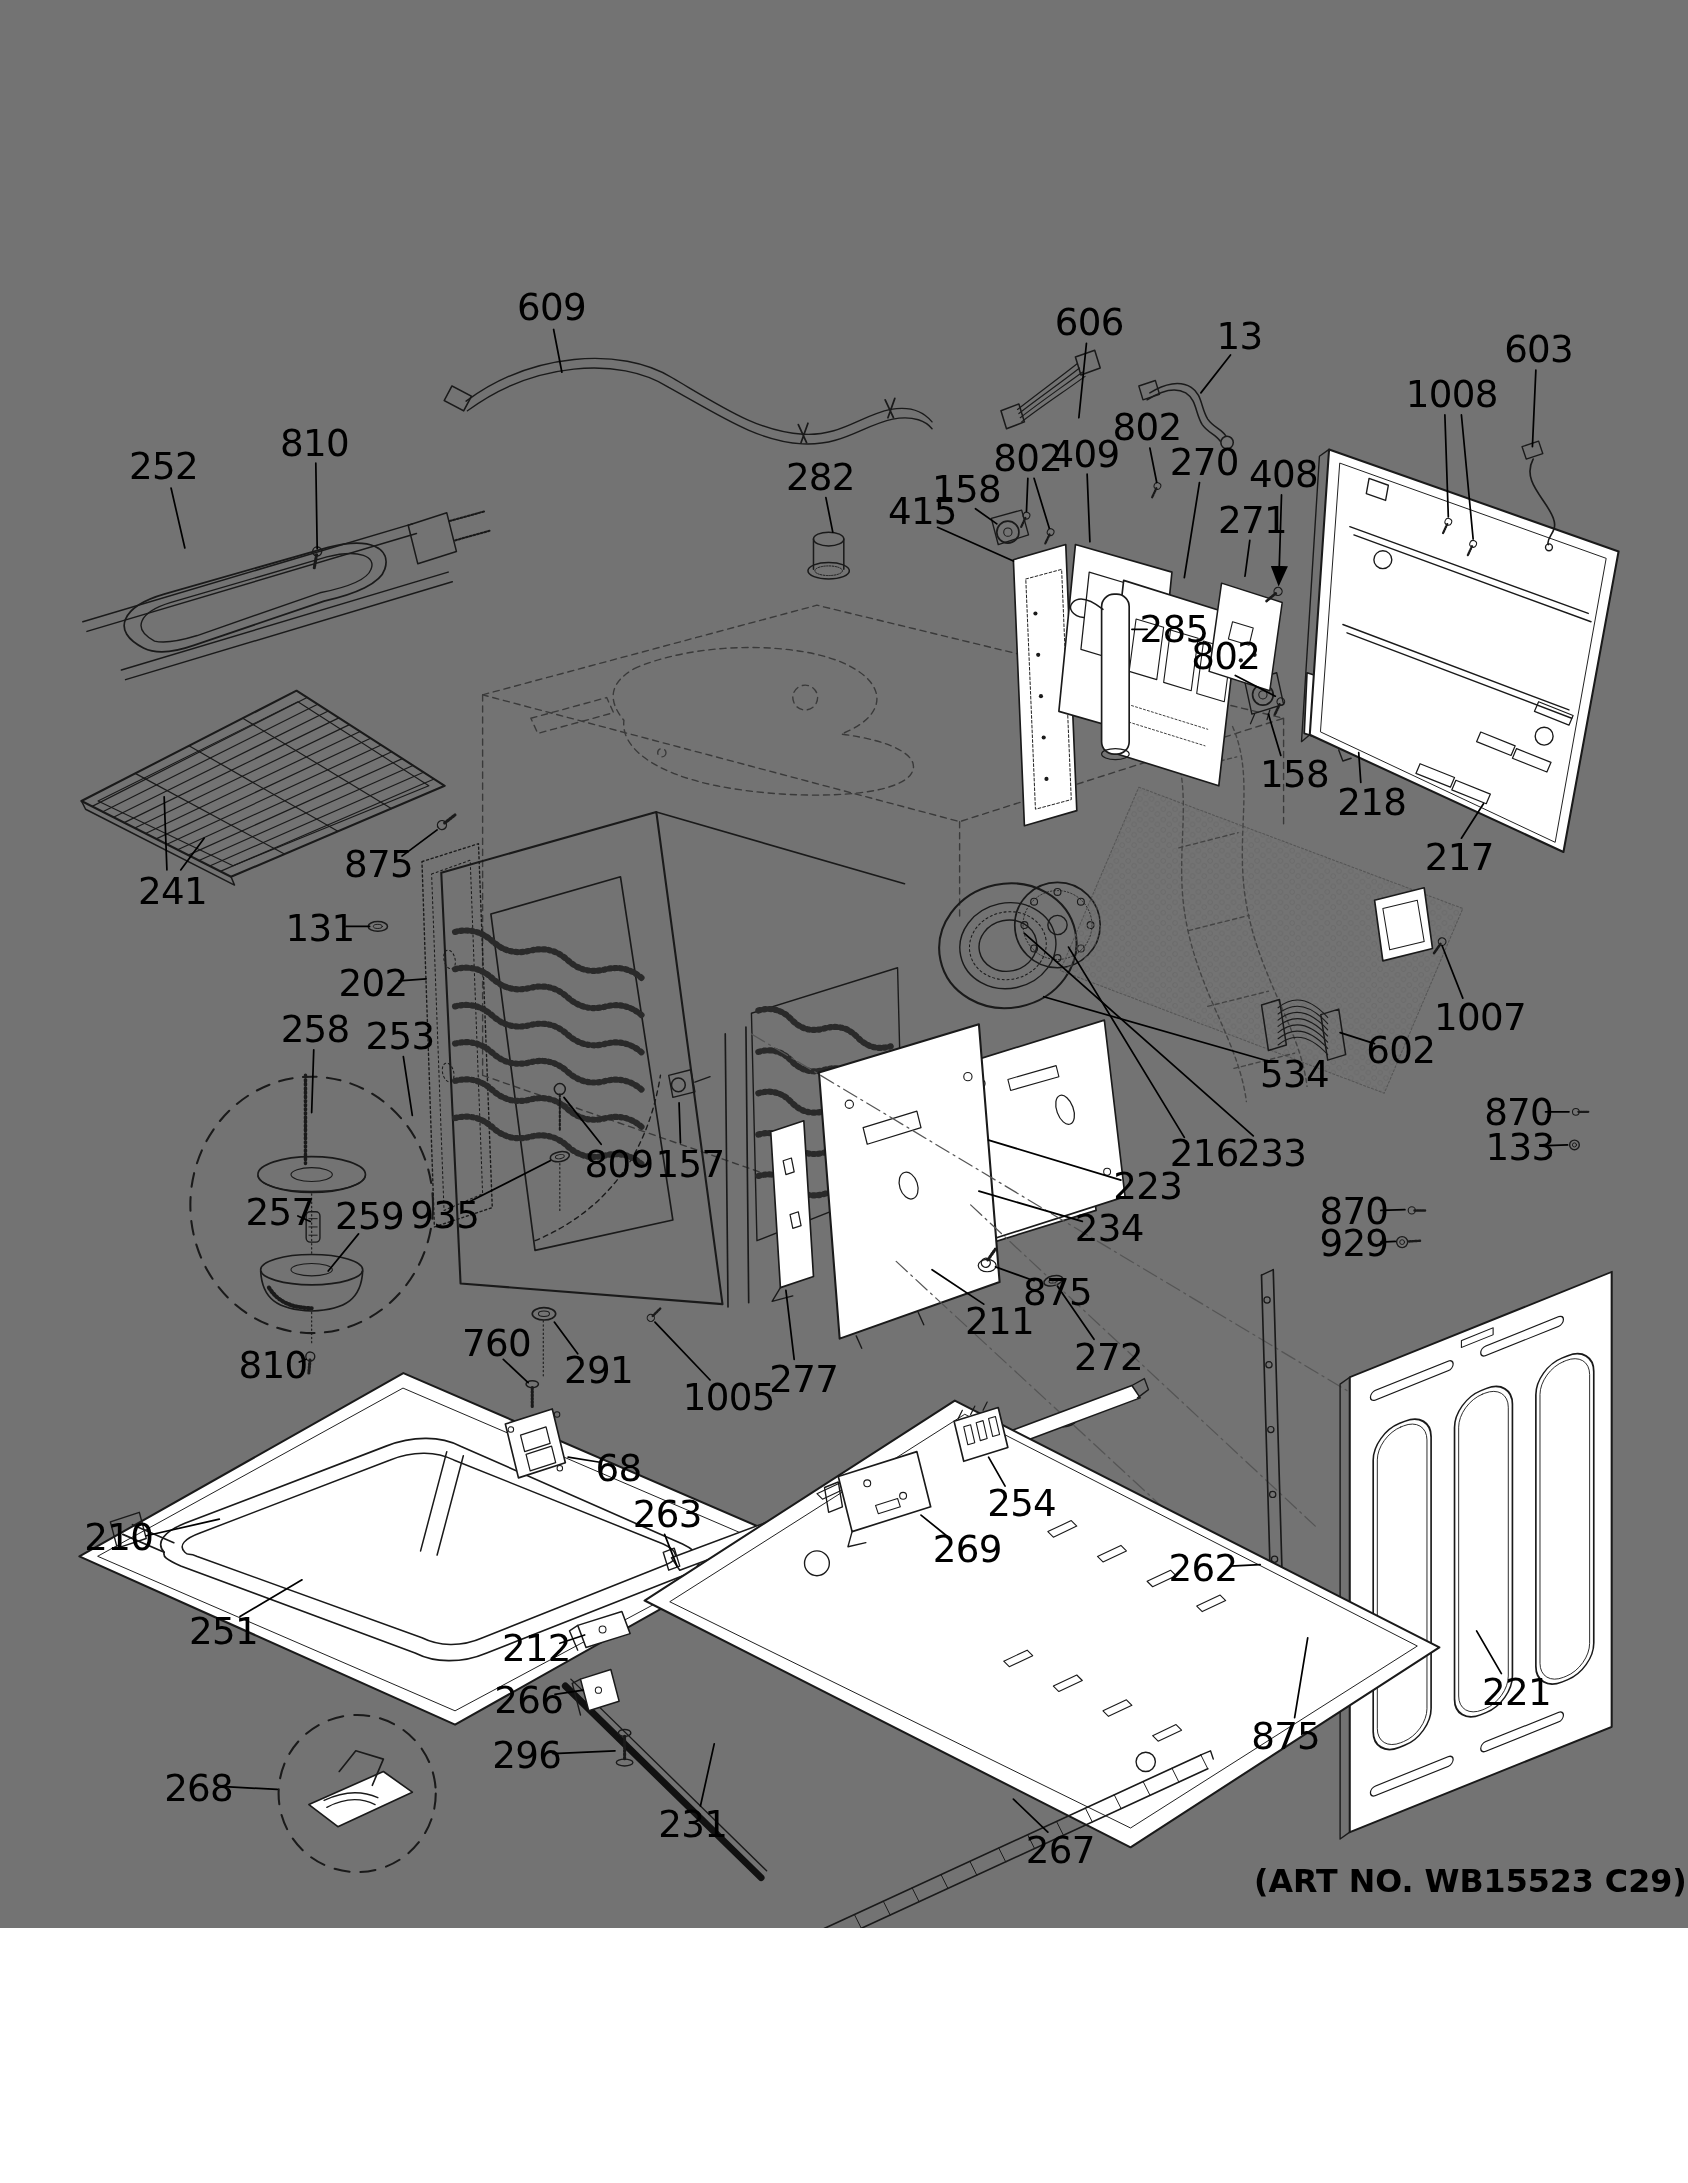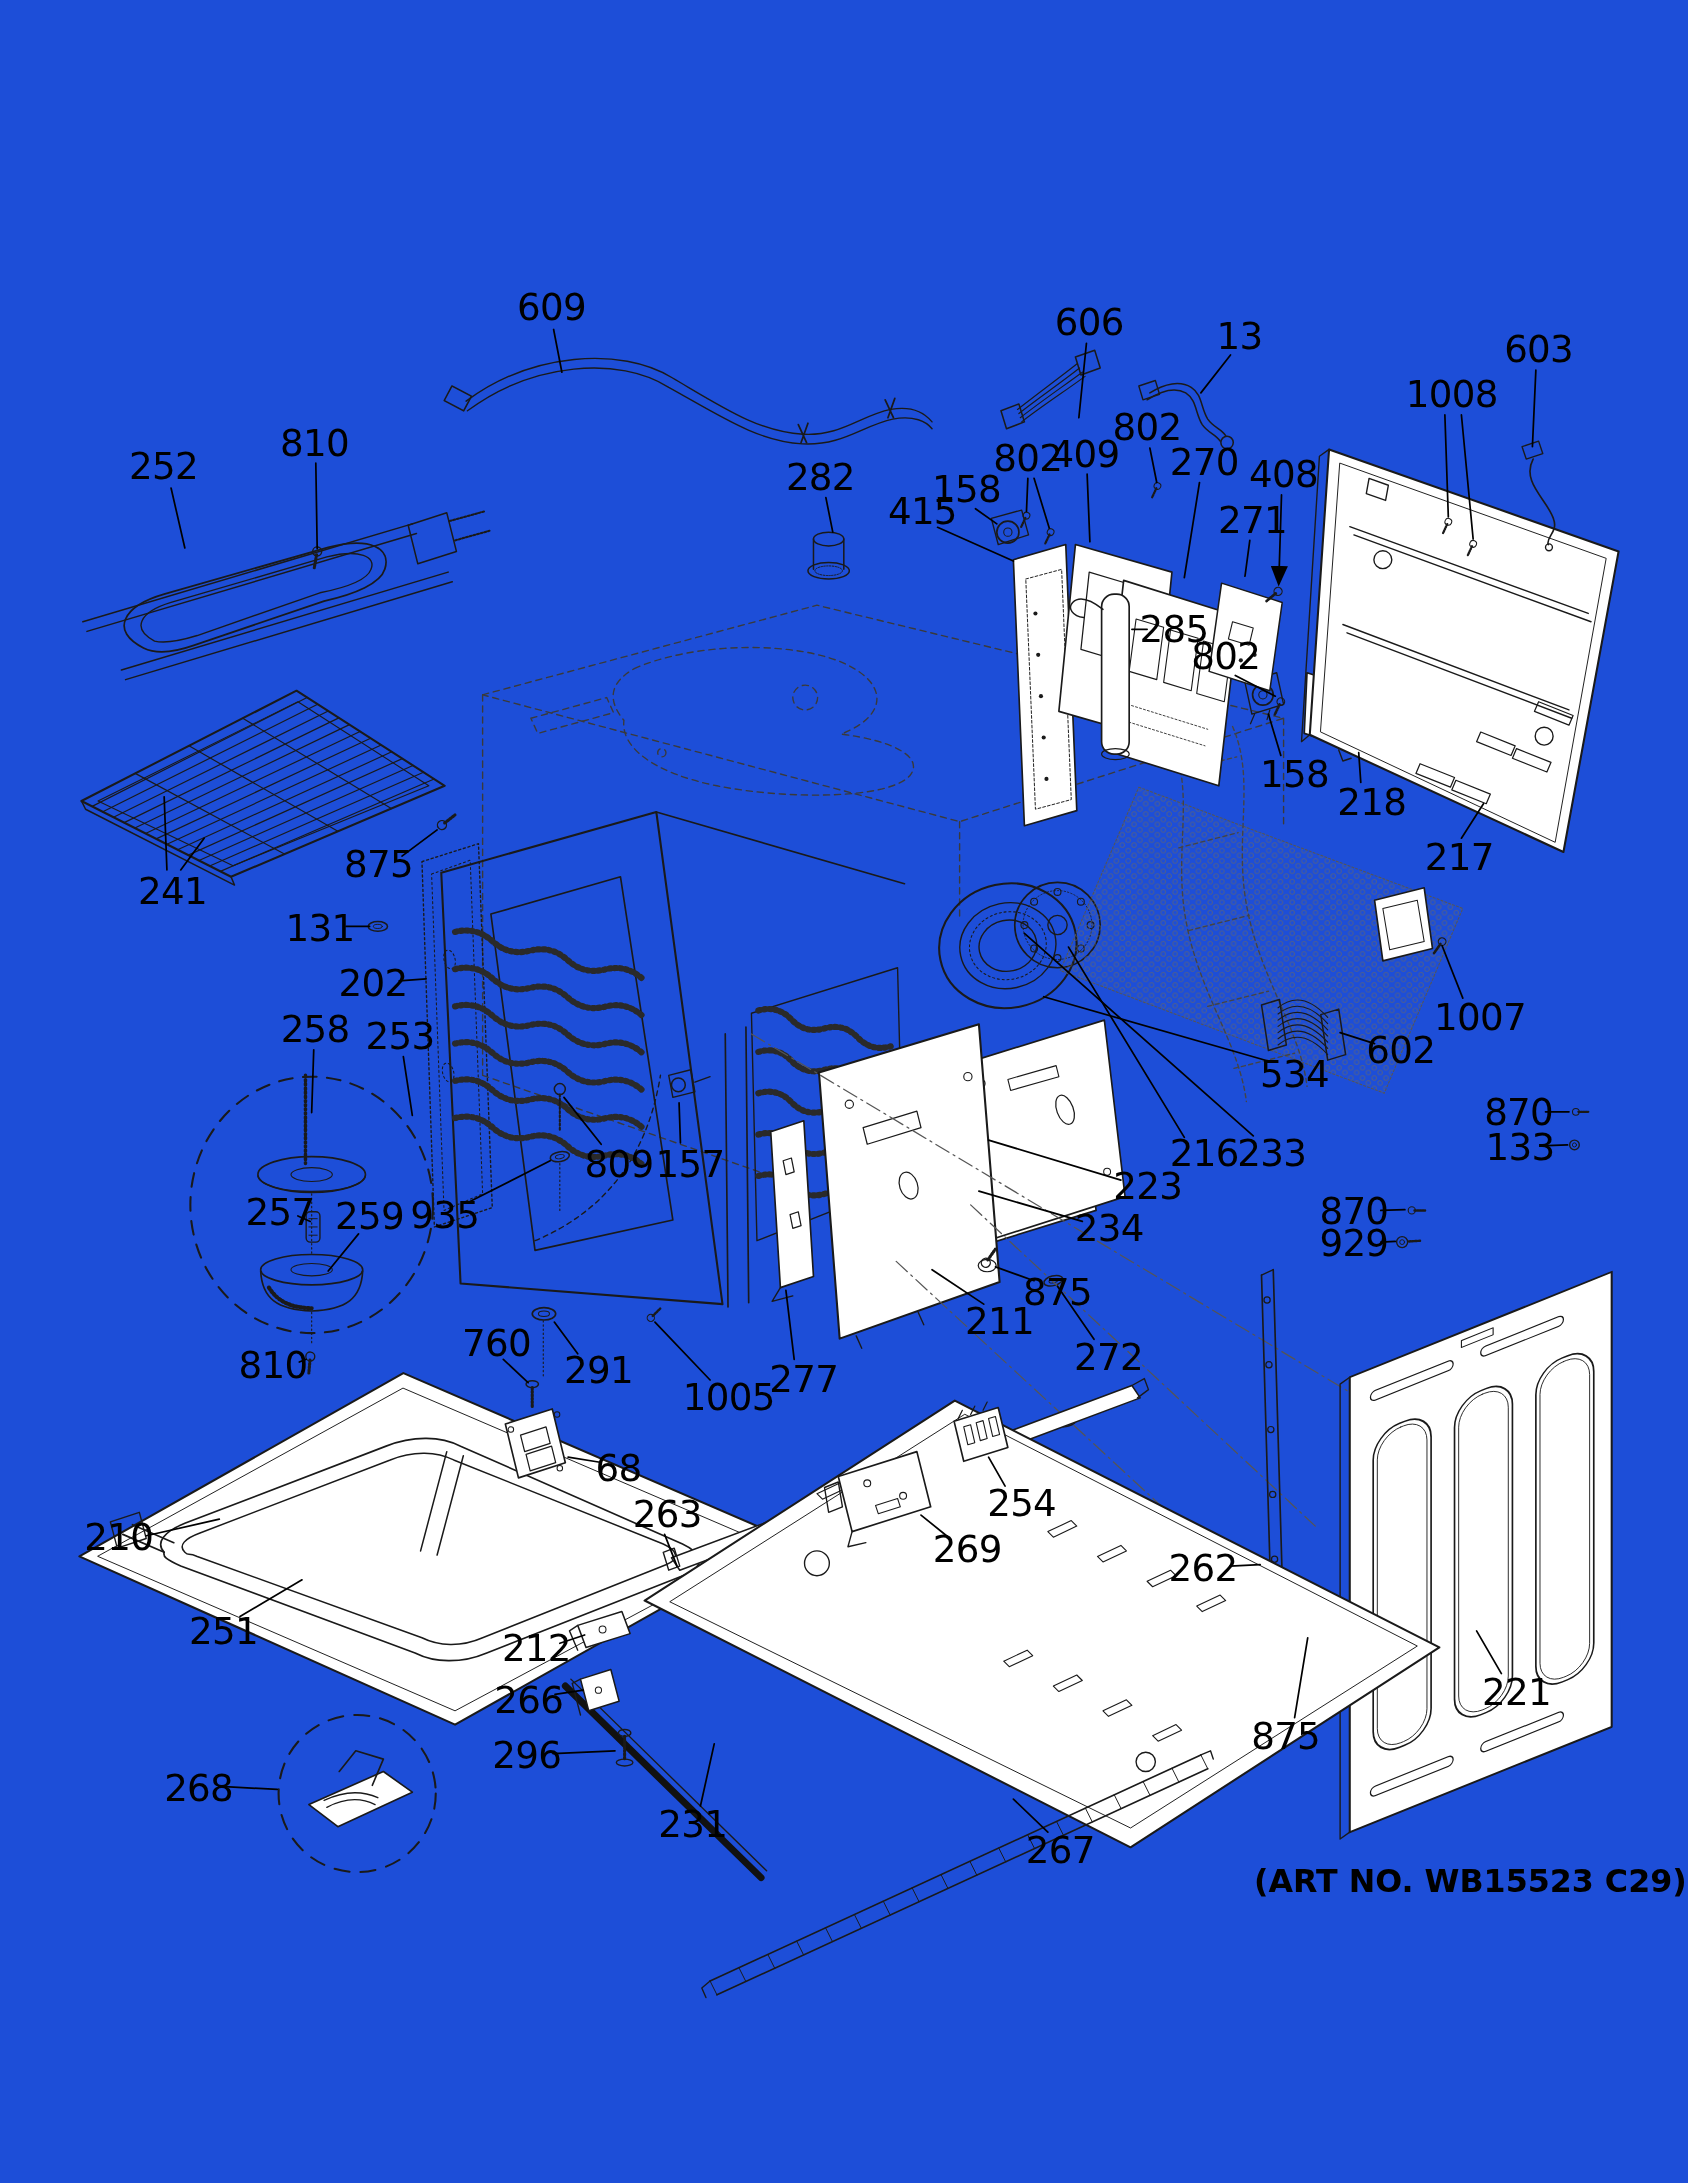--- a/index.html
+++ b/index.html
@@ -1,17 +1,17 @@
 <!DOCTYPE html>
 <html style="font-size:11px"><head>
 <meta charset="utf-8">
 <title>Parts Diagram</title>
 <style>
   html,body{margin:0;padding:0;background:#fff;}
-  .stage{position:relative;width:1689px;height:2183px;background:#1d4ed8;overflow:hidden;}
+  .stage{position:relative;width:1689px;height:1928px;background:#737373;overflow:hidden;}
   svg{display:block;}
   text.lbl{font-family:"DejaVu Sans","Liberation Sans",sans-serif;font-size:54px;fill:#000;letter-spacing:-1px;}
   text.artno{font-family:"DejaVu Sans","Liberation Sans",sans-serif;font-size:46px;font-weight:bold;fill:#000;}
 </style>
 </head>
 <body>
 
 <div class="stage">
 <svg width="1689" height="2183" viewBox="0 0 2450 3167">
   <defs>

